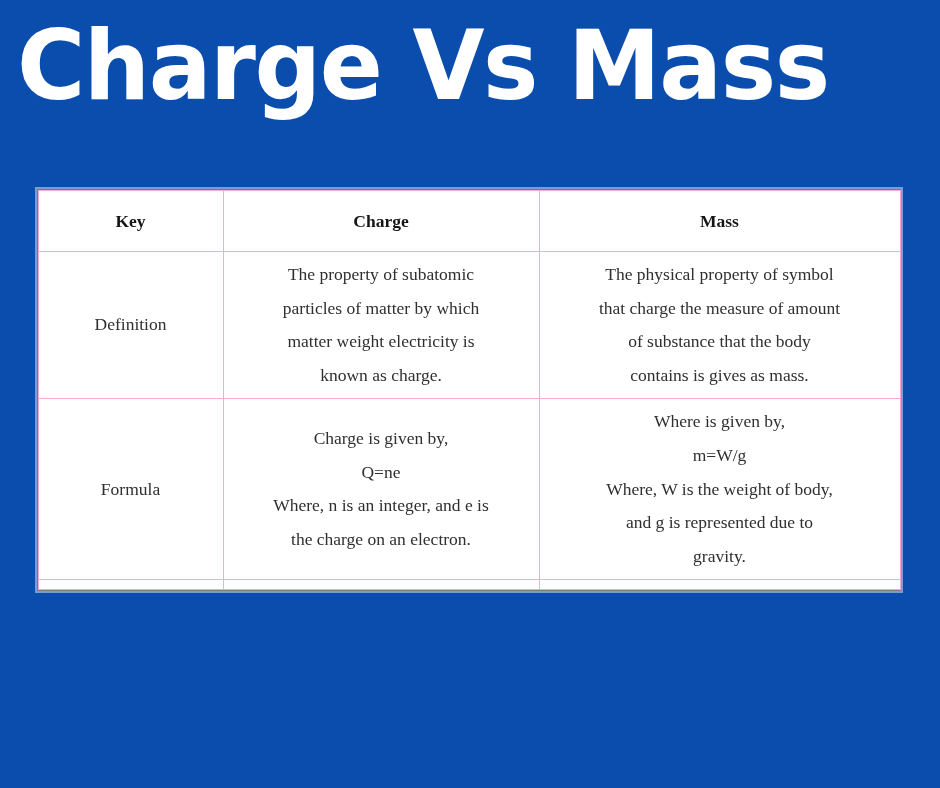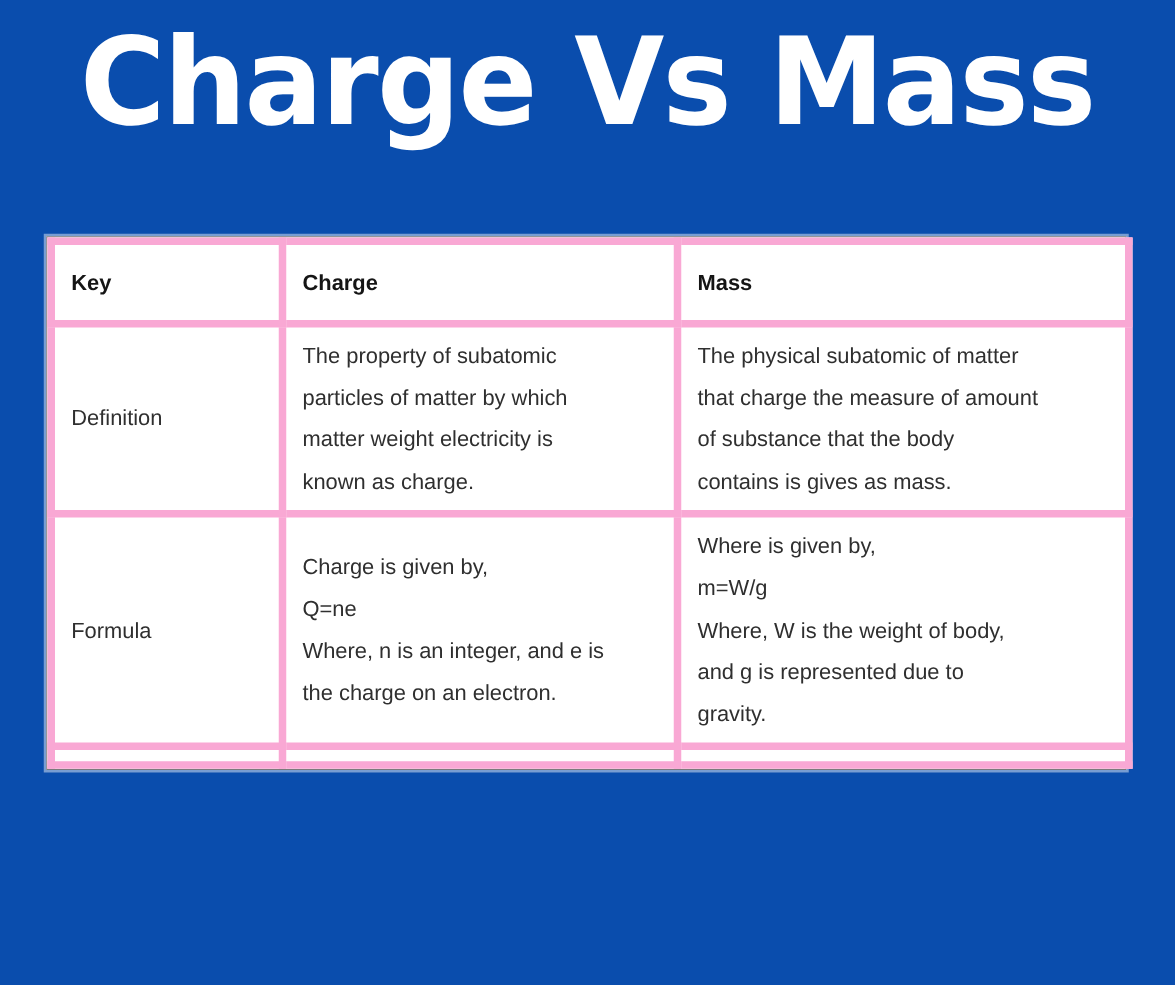--- a/index.html
+++ b/index.html
@@ -17,21 +17,20 @@
 
   
   .title-bar {
     position: absolute;
     top: 0;
     left: 0;
     width: 940px;
     height: 138px;
     display: flex;
     align-items: center;
-    justify-content: center;
   }
   .title {
     color: #ffffff;
     font-family: "DejaVu Sans", sans-serif;
     font-weight: 700;
     font-size: 97px;
     line-height: 1;
     letter-spacing: -1.5px;
     transform: scaleX(0.96);
     transform-origin: center;
@@ -58,26 +57,26 @@
     width: 100%;
     table-layout: fixed;
     background: #ffffff;
   }
   table.cmp col.c-key   { width: 185px; }
   table.cmp col.c-chg   { width: 316px; }
   table.cmp col.c-mass  { width: 361px; }
 
   table.cmp th,
   table.cmp td {
-    border: 6px solid #f9a8d4;
+    border: 1px solid #f9a8d4;
     vertical-align: middle;
-    text-align: left;
+    text-align: center;
     padding: 6px 14px 6px 13px;
     color: #2f2f2f;
-    font-family: Liberation Sans, sans-serif;
+    font-family: Liberation Serif, serif;
     font-size: 17.5px;
     font-weight: normal;
     line-height: 1.92;
   }
   table.cmp thead th {
     font-weight: bold;
     color: #151515;
     font-size: 17.5px;
     height: 52px;
     padding-top: 4px;
@@ -130,21 +129,21 @@
         <td>
           <span class="cell-lines">
             <span class="line">The property of subatomic</span>
             <span class="line">particles of matter by which</span>
             <span class="line">matter weight electricity is</span>
             <span class="line">known as charge.</span>
           </span>
         </td>
         <td>
           <span class="cell-lines">
-            <span class="line">The physical subatomic of matter</span>
+            <span class="line">The physical property of symbol</span>
             <span class="line">that charge the measure of amount</span>
             <span class="line">of substance that the body</span>
             <span class="line">contains is gives as mass.</span>
           </span>
         </td>
       </tr>
 
 
       <tr>
         <td class="key-cell">Formula</td>

